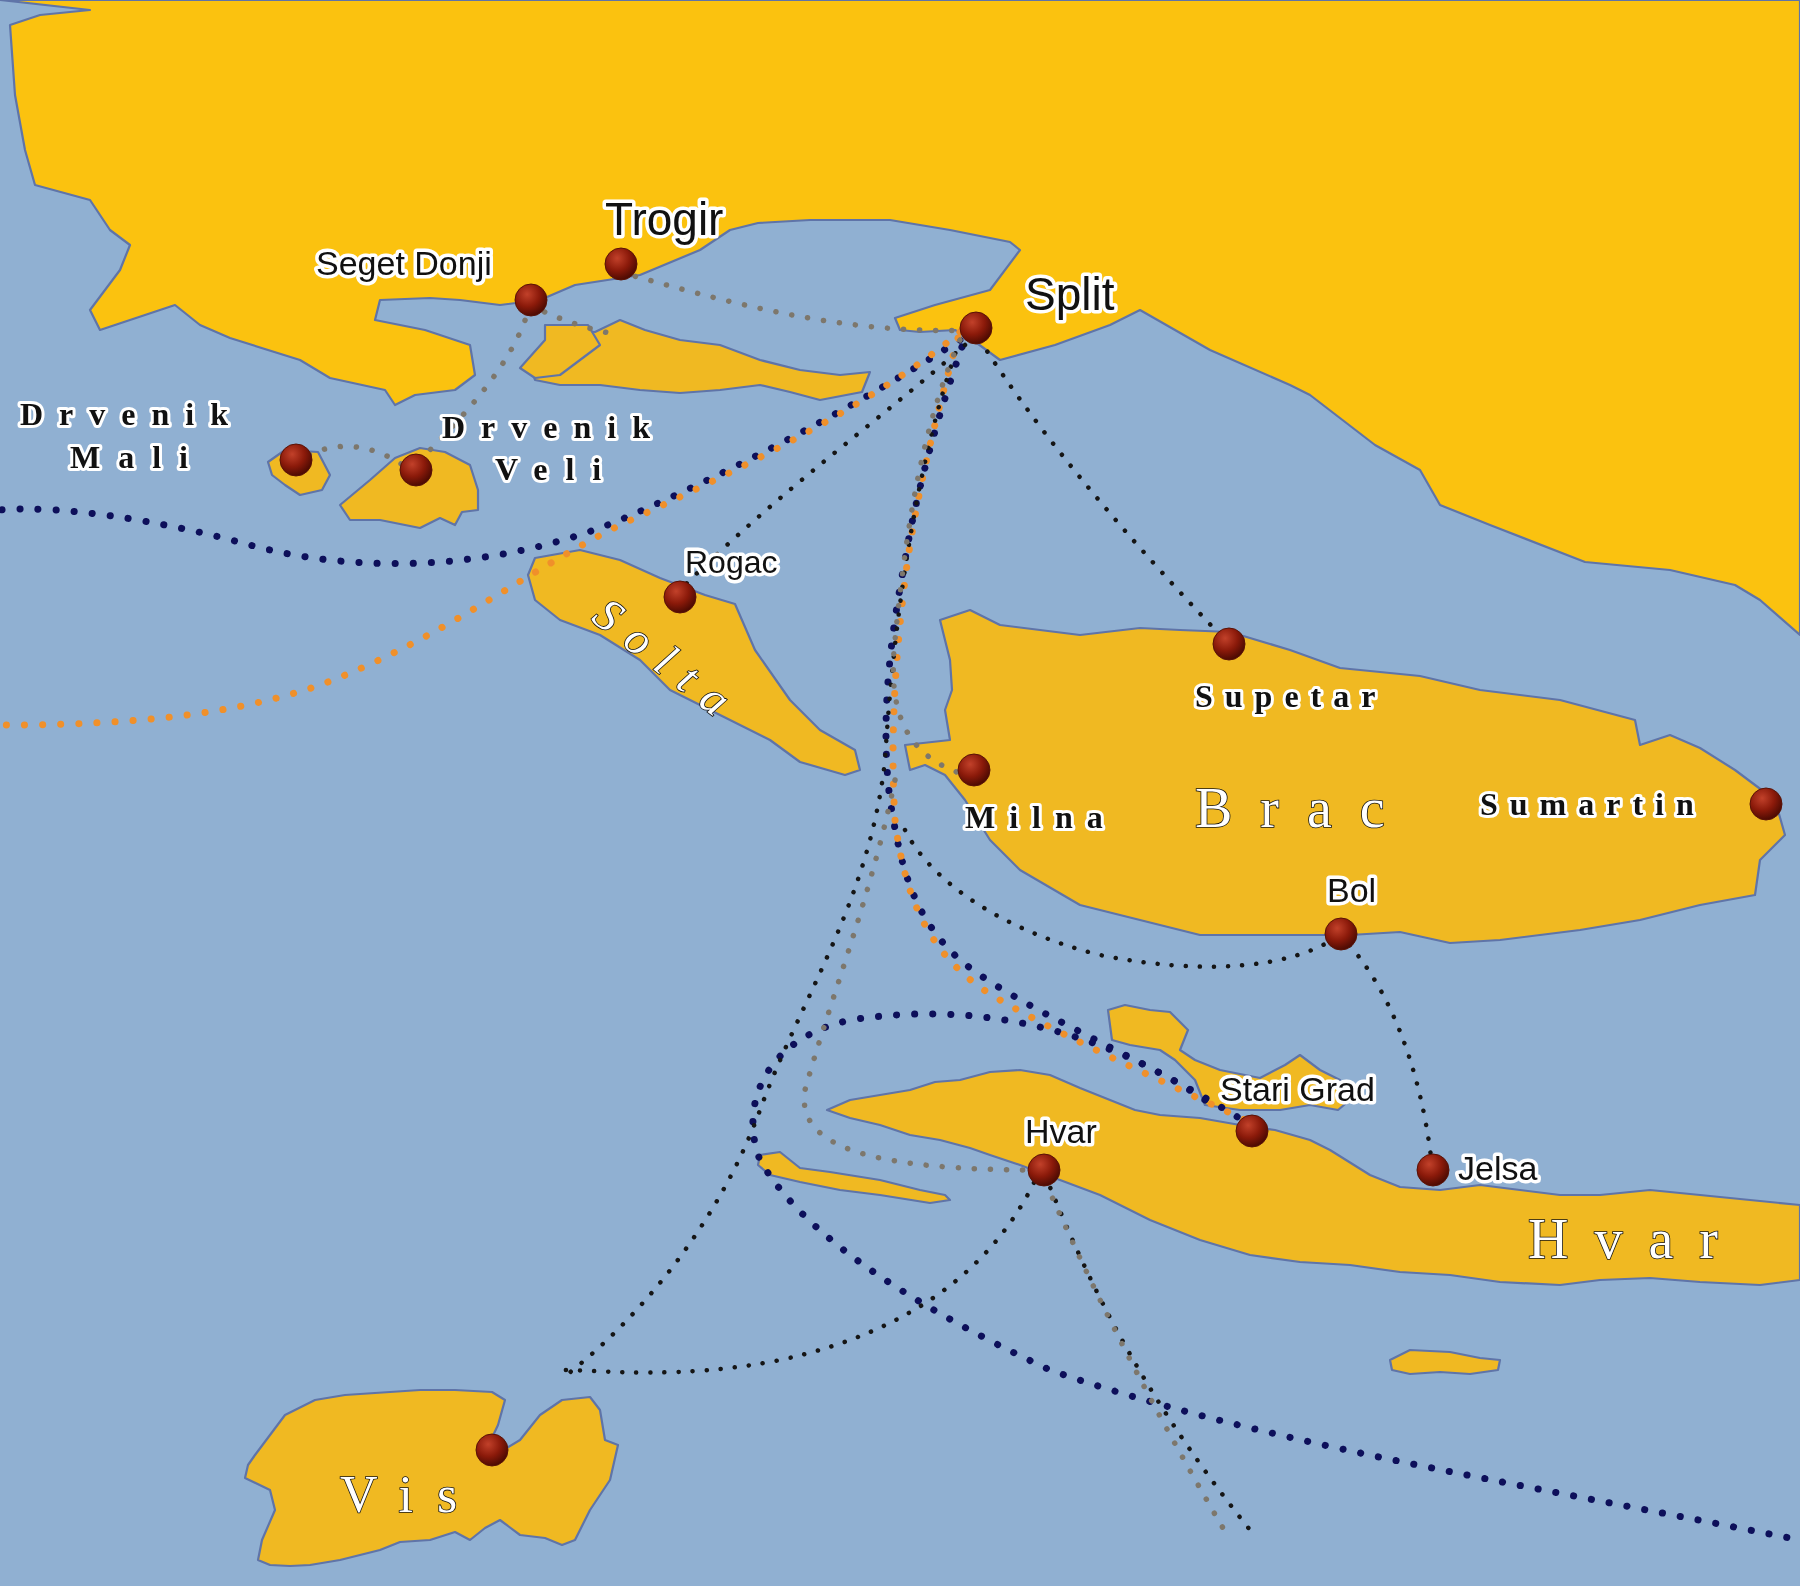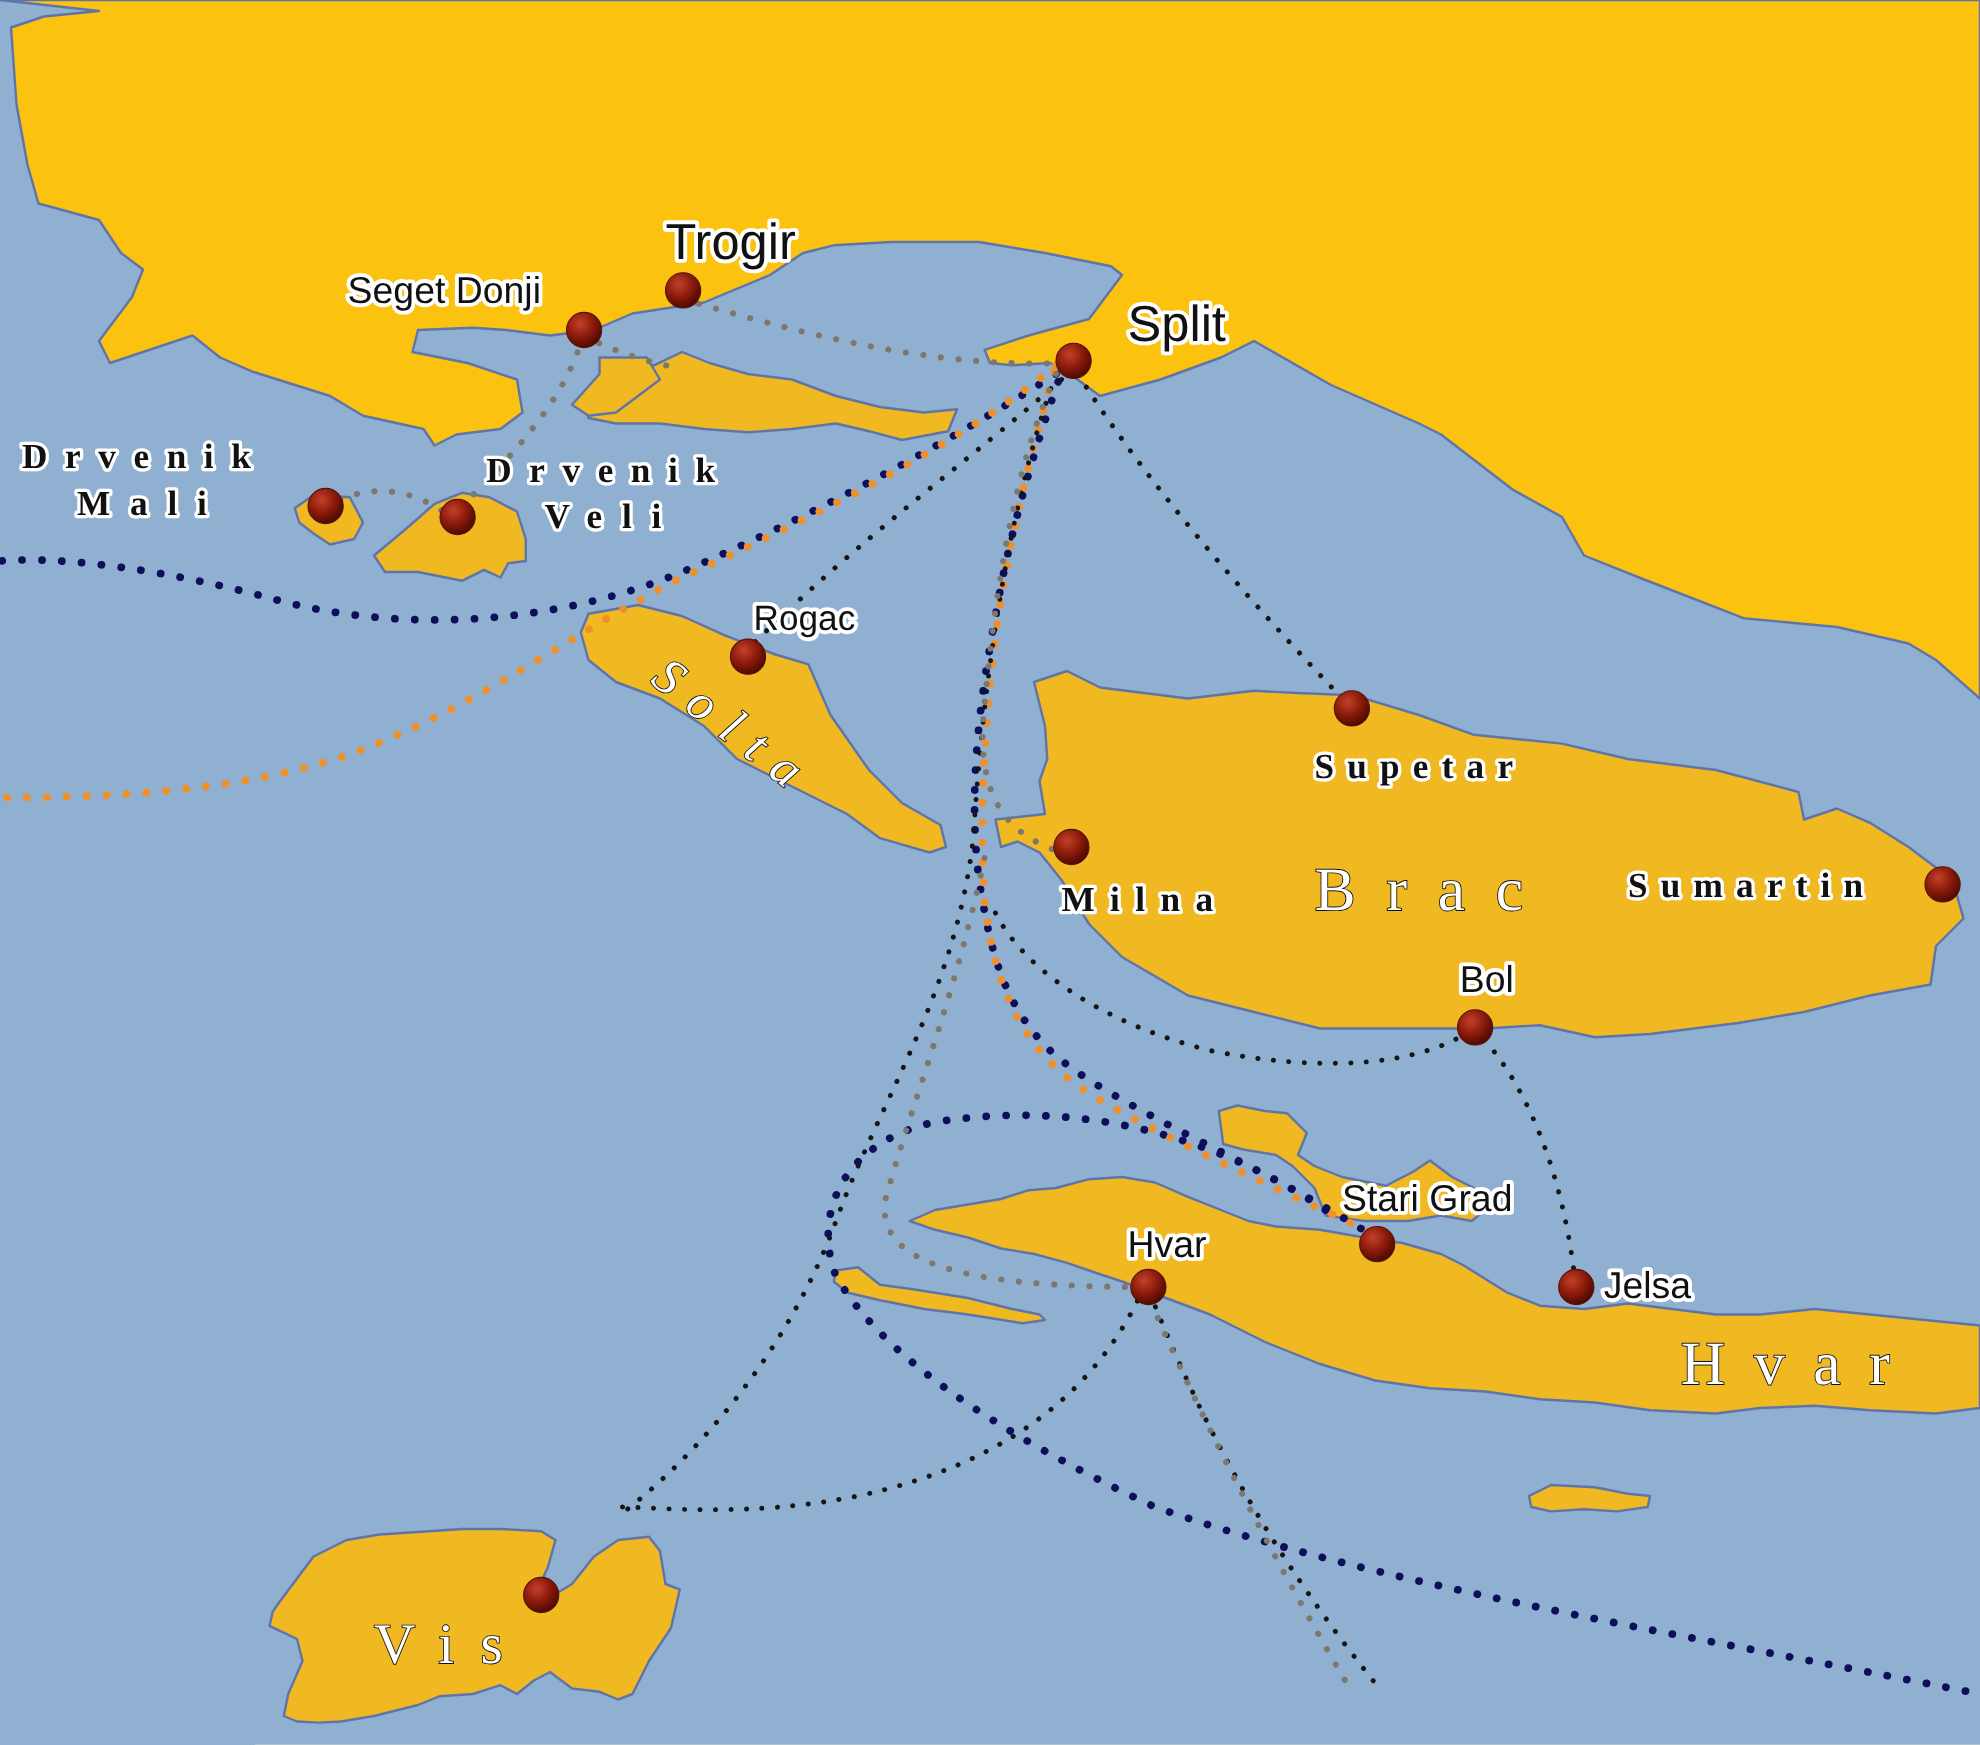--- a/index.html
+++ b/index.html
@@ -1,16 +1,16 @@
 <!DOCTYPE html>
 <html><head>
 <meta charset="utf-8">
 <style>
   html, body { margin: 0; padding: 0; background: #90b0d2; }
-  #map-root { position: relative; width: 1800px; height: 1586px; overflow: hidden; background: #fef9c3; }
+  #map-root { position: relative; width: 1800px; height: 1586px; overflow: hidden; background: #c2410c; }
   svg { display: block; }
   .land { fill: #fbc20f; stroke: #5f74a8; stroke-width: 2.2; stroke-linejoin: round; }
   .land-island { fill: #f0b922; stroke: #5f74a8; stroke-width: 2.2; stroke-linejoin: round; }
   .route { fill: none; stroke-linecap: round; }
   .r-navy { stroke: #0d0f5a; stroke-width: 7; stroke-dasharray: 0.1 18; }
   .r-orange { stroke: #f0902a; stroke-width: 7; stroke-dasharray: 0.1 18; }
   .r-black { stroke: #151515; stroke-width: 4.5; stroke-dasharray: 0.1 14; }
   .r-grey { stroke: #7d776c; stroke-width: 5.5; stroke-dasharray: 0.1 16; }
   .port { fill: url(#portGrad); stroke: #5a1206; stroke-width: 1; }
   .lbl-sans { font-family: "Liberation Sans", sans-serif; fill: #111; stroke: #fff; stroke-width: 7; paint-order: stroke; stroke-linejoin: round; }

